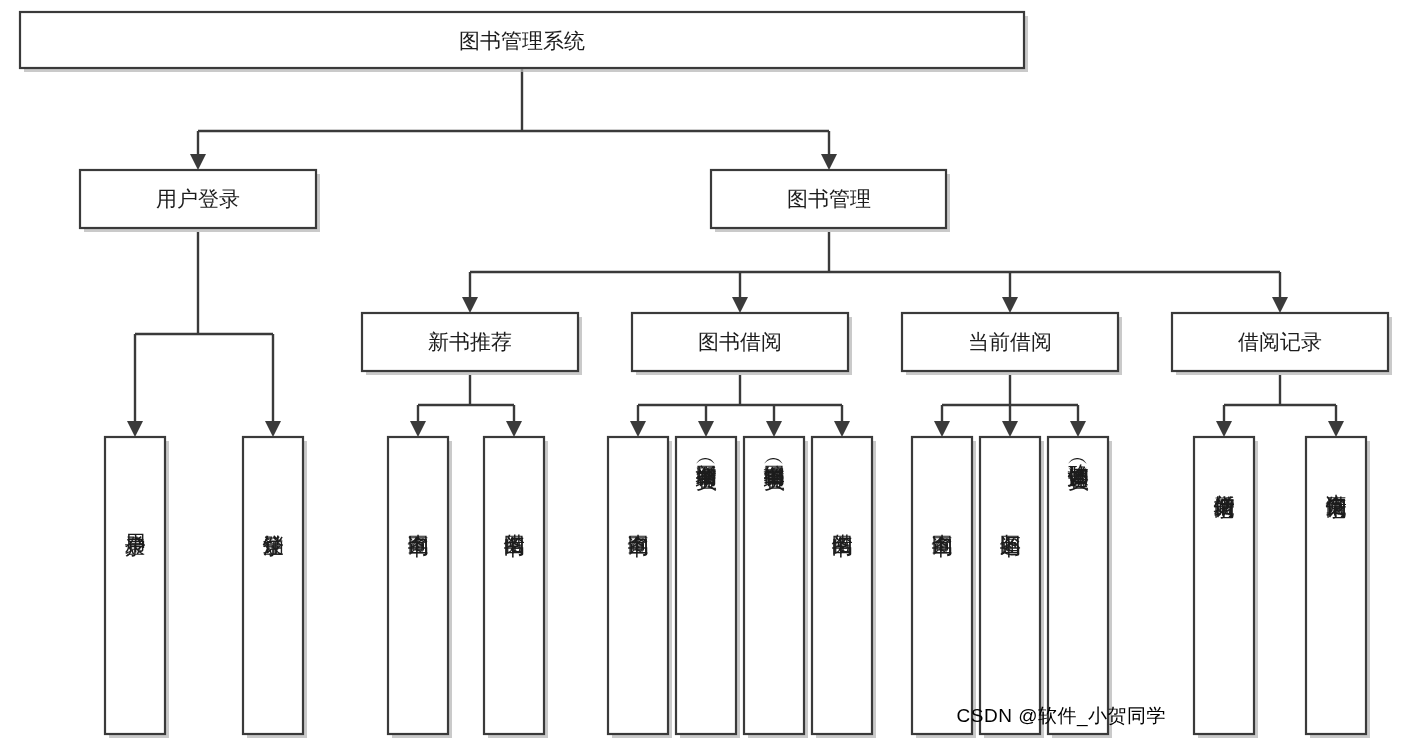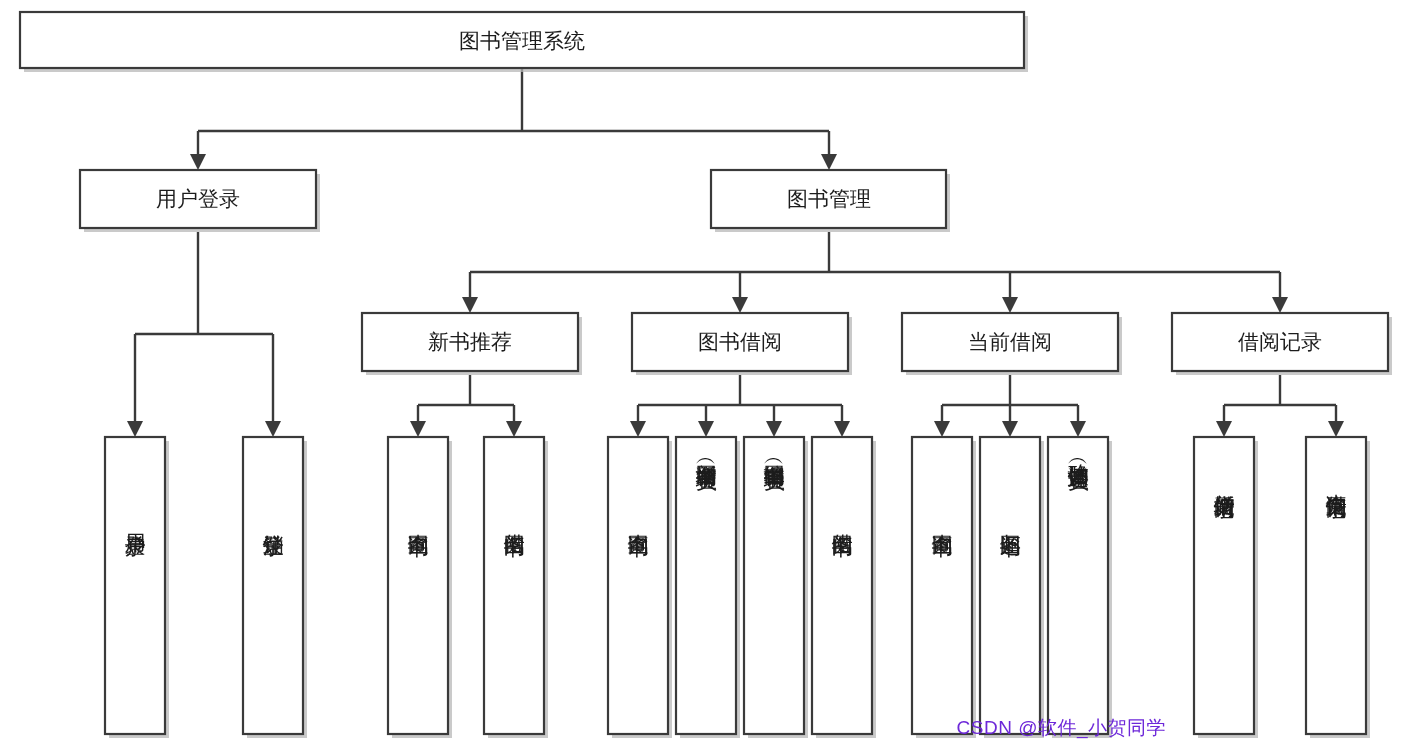--- a/index.html
+++ b/index.html
@@ -67,24 +67,24 @@
     font-family: "Liberation Sans", "DejaVu Sans", sans-serif;
     font-size: 21px;
     line-height: 1.08;
     color: #1c1c1c;
     letter-spacing: 1px;
     white-space: nowrap;
   }
   .watermark {
     position: absolute;
     right: 12px;
-    bottom: 6px;
+    bottom: 18px;
     font-family: "Liberation Sans", "DejaVu Sans", sans-serif;
     font-size: 19px;
-    color: #6d28d9;
+    color: #000000;
     white-space: nowrap;
     letter-spacing: 0.5px;
   }
 </style>
 </head>
 <body>
 
 <div id="diagram-root">
 
   <svg class="diagram-canvas" viewBox="0 0 1405 747">

